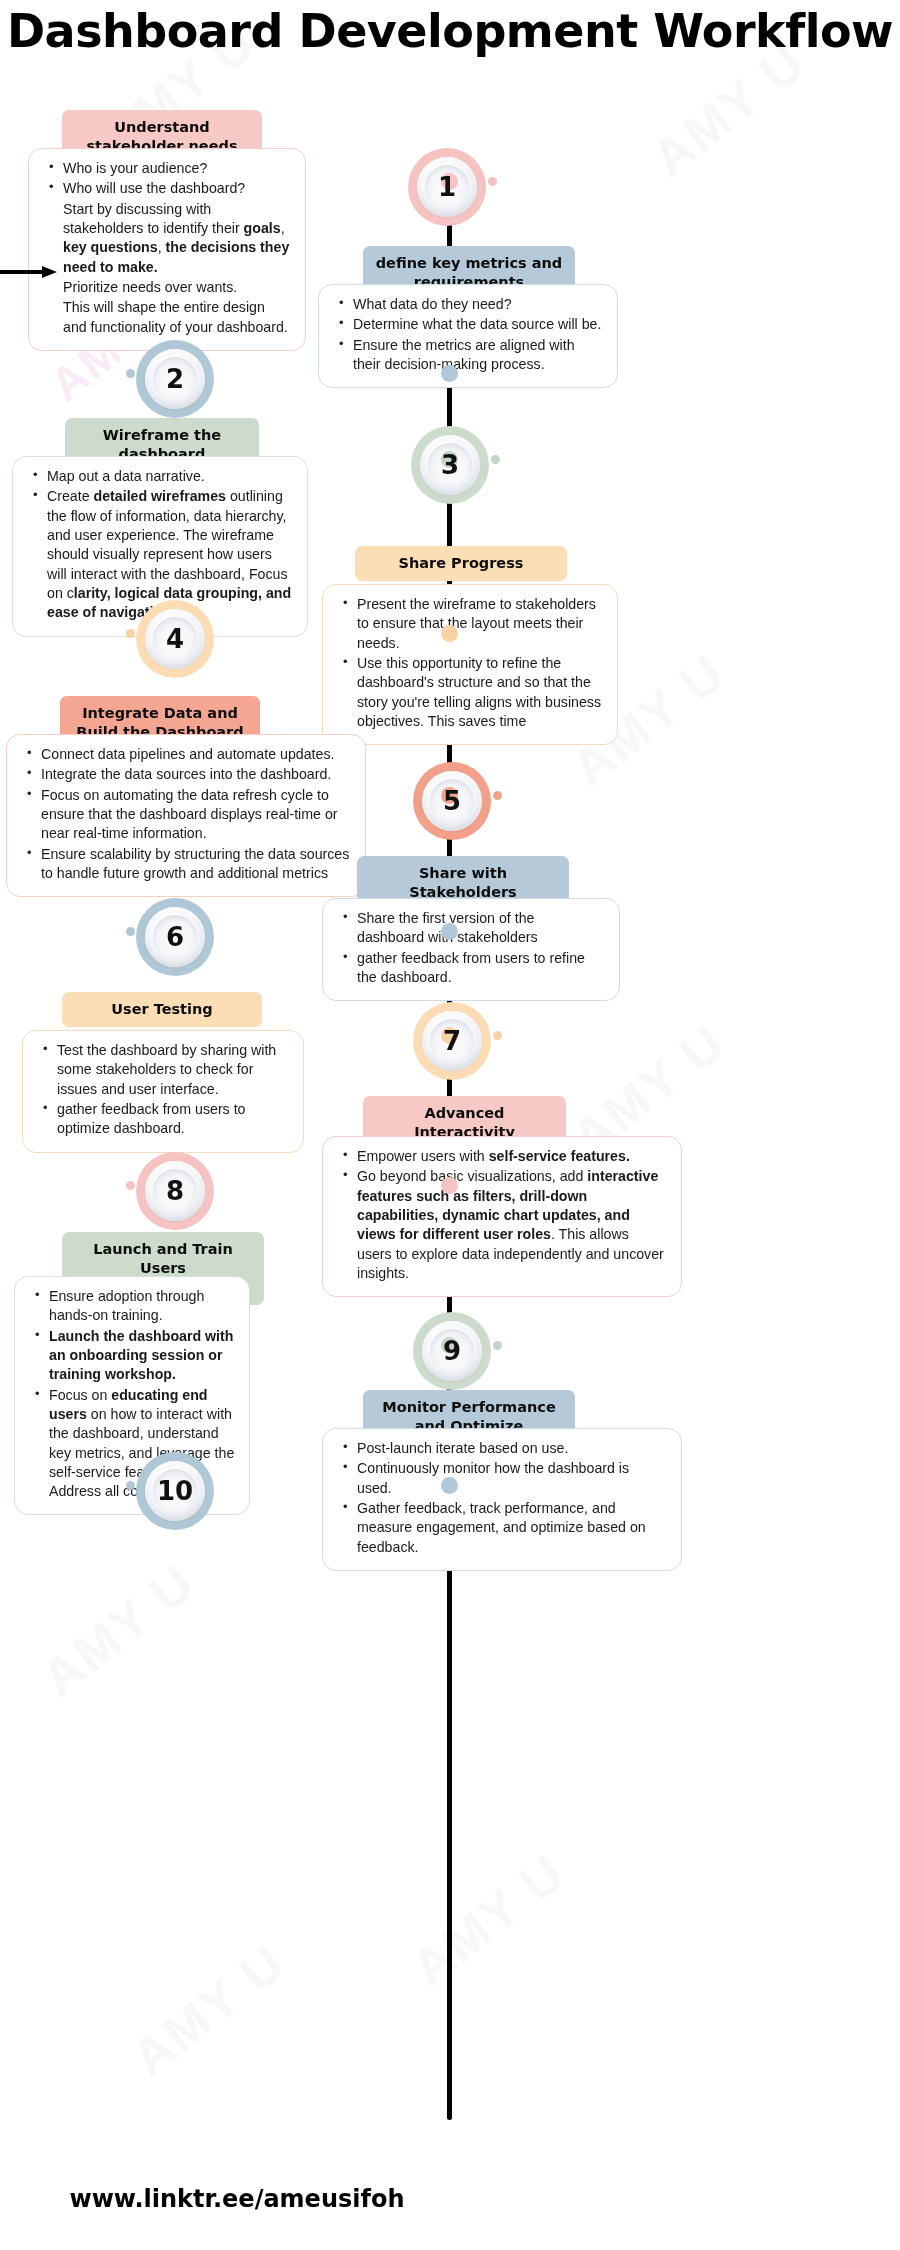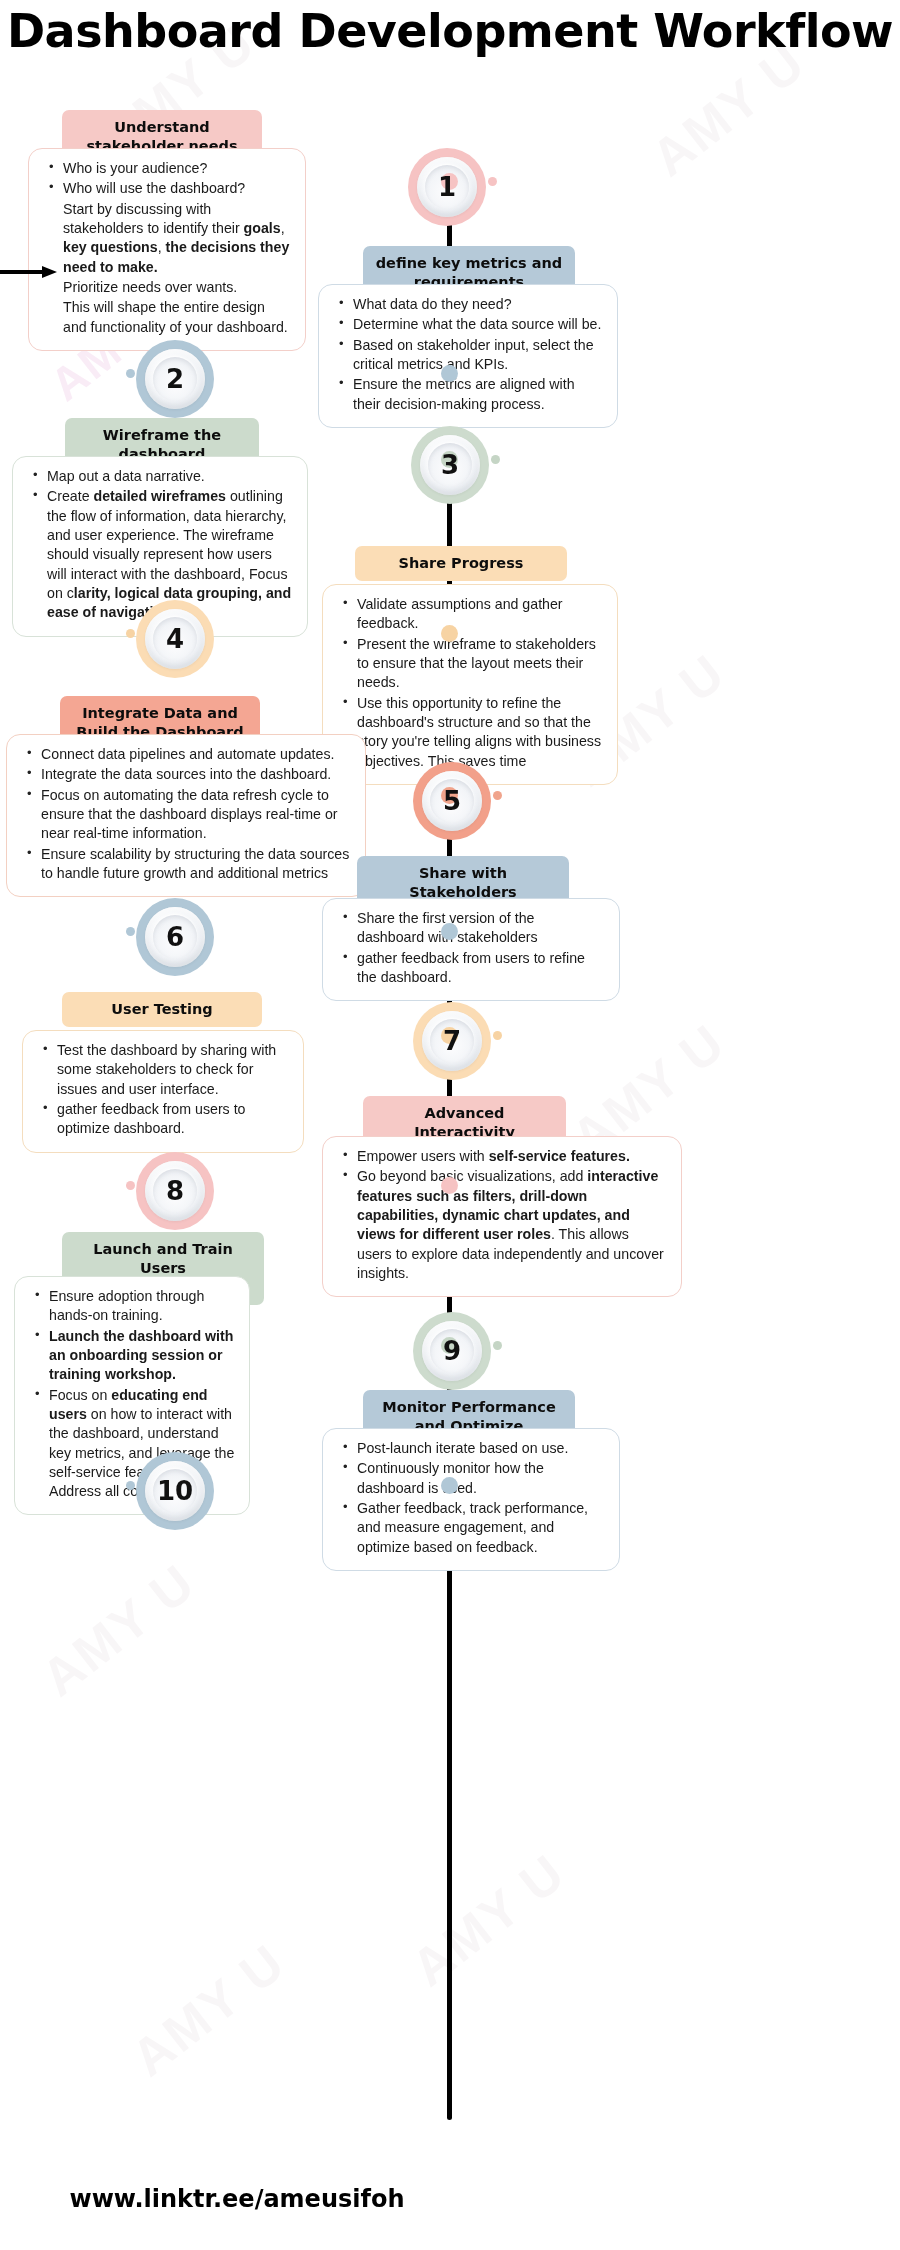--- a/index.html
+++ b/index.html
@@ -143,21 +143,20 @@
       <span class="num">1</span>
     </div>
     <div class="spine-dot" style="background: rgb(246, 195, 195); left: 441px; top: 173px;"></div>
     <div class="dotline" style="color: rgb(246, 195, 195); left: 490px; top: 180px; width: 0px;"></div>
     <div class="end-dot" style="background: rgb(246, 195, 195); left: 488px; top: 177px;"></div>
     <div class="header-pill" style="left: 363px; top: 246px; width: 212px; background: rgb(181, 201, 216);"><span>define key metrics and requirements</span></div>
     <div class="body-box" style="left: 318px; top: 284px; width: 300px; border-color: rgb(207, 219, 229);">
       <ul>
         <li>What data do they need?</li>
         <li>Determine what the data source will be.</li>
-        <li>Based on stakeholder input, select the critical metrics and KPIs.</li>
         <li>Ensure the metrics are aligned with their decision-making process.</li>
       </ul>
     </div>
     <div class="badge" style="left: 136px; top: 340px;">
       <div class="ring" style="background: rgb(176, 199, 214);"></div>
       <div class="inner"></div>
       <div class="dimple"></div>
       <span class="num">2</span>
     </div>
     <div class="spine-dot" style="background: rgb(176, 199, 214); left: 441px; top: 365px;"></div>
@@ -175,21 +174,20 @@
       <div class="inner"></div>
       <div class="dimple"></div>
       <span class="num">3</span>
     </div>
     <div class="spine-dot" style="background: rgb(197, 213, 197); left: 441px; top: 451px;"></div>
     <div class="dotline" style="color: rgb(197, 213, 197); left: 493px; top: 458px; width: 0px;"></div>
     <div class="end-dot" style="background: rgb(197, 213, 197); left: 491px; top: 455px;"></div>
     <div class="header-pill" style="left: 355px; top: 546px; width: 212px; background: rgb(251, 221, 182);"><span>Share Progress</span></div>
     <div class="body-box" style="left: 322px; top: 584px; width: 296px; border-color: rgb(244, 221, 190);">
       <ul>
-        <li>Validate assumptions and gather feedback.</li>
         <li>Present the wireframe to stakeholders to ensure that the layout meets their needs.</li>
         <li>Use this opportunity to refine the dashboard's structure and so that the story you're telling aligns with business objectives. This saves time</li>
       </ul>
     </div>
     <div class="badge" style="left: 136px; top: 600px;">
       <div class="ring" style="background: rgb(251, 220, 180);"></div>
       <div class="inner"></div>
       <div class="dimple"></div>
       <span class="num">4</span>
     </div>
@@ -273,21 +271,21 @@
     <div class="badge" style="left: 413px; top: 1312px;">
       <div class="ring" style="background: rgb(205, 219, 205);"></div>
       <div class="inner"></div>
       <div class="dimple"></div>
       <span class="num">9</span>
     </div>
     <div class="spine-dot" style="background: rgb(197, 213, 197); left: 441px; top: 1337px;"></div>
     <div class="dotline" style="color: rgb(197, 213, 197); left: 495px; top: 1344px; width: 0px;"></div>
     <div class="end-dot" style="background: rgb(197, 213, 197); left: 493px; top: 1341px;"></div>
     <div class="header-pill" style="left: 363px; top: 1390px; width: 212px; background: rgb(181, 201, 216);"><span>Monitor Performance and Optimize</span></div>
-    <div class="body-box" style="left: 322px; top: 1428px; width: 298px; border-color: rgb(207, 219, 229);">
+    <div class="body-box" style="left: 322px; top: 1428px; width: 360px; border-color: rgb(207, 219, 229);">
       <ul>
         <li>Post-launch iterate based on use.</li>
         <li>Continuously monitor how the dashboard is used.</li>
         <li>Gather feedback, track performance, and measure engagement, and optimize based on feedback.</li>
       </ul>
     </div>
     <div class="badge" style="left: 136px; top: 1452px;">
       <div class="ring" style="background: rgb(176, 199, 214);"></div>
       <div class="inner"></div>
       <div class="dimple"></div>

